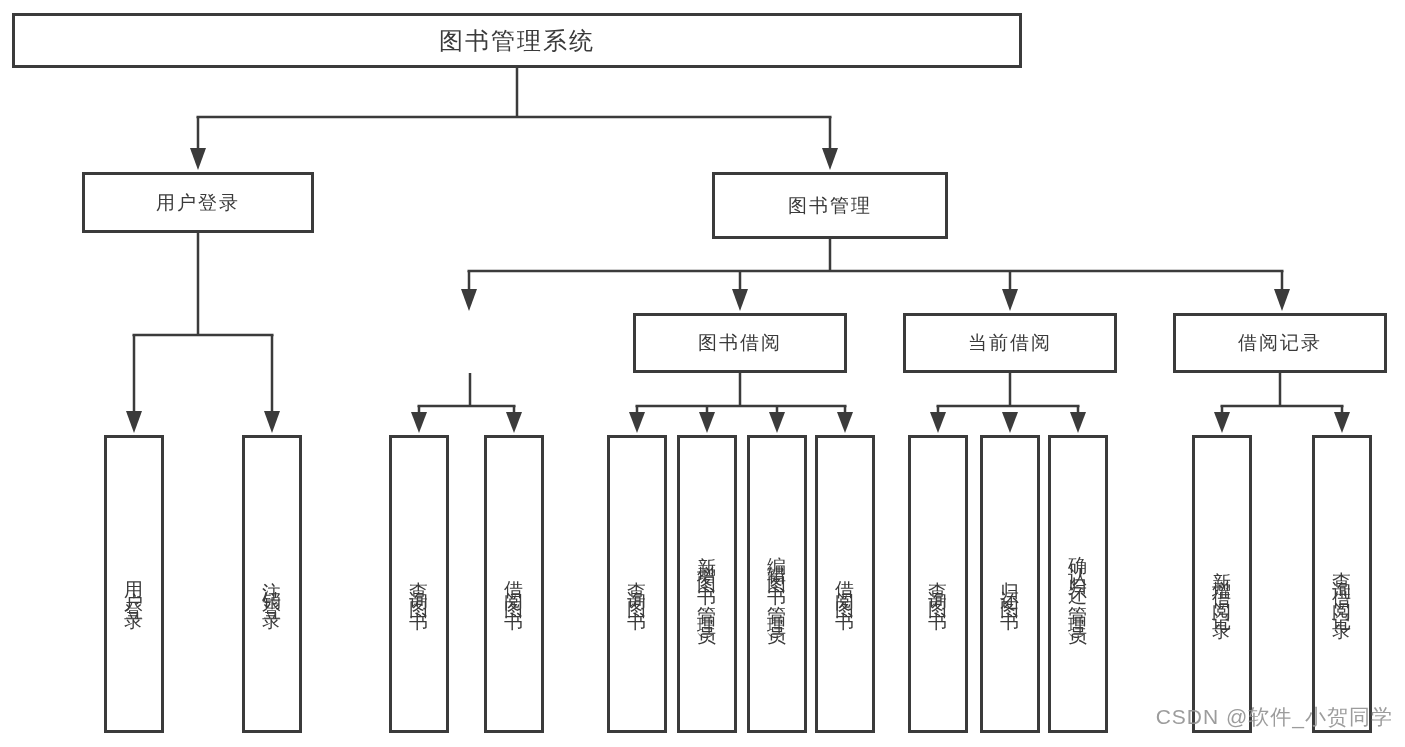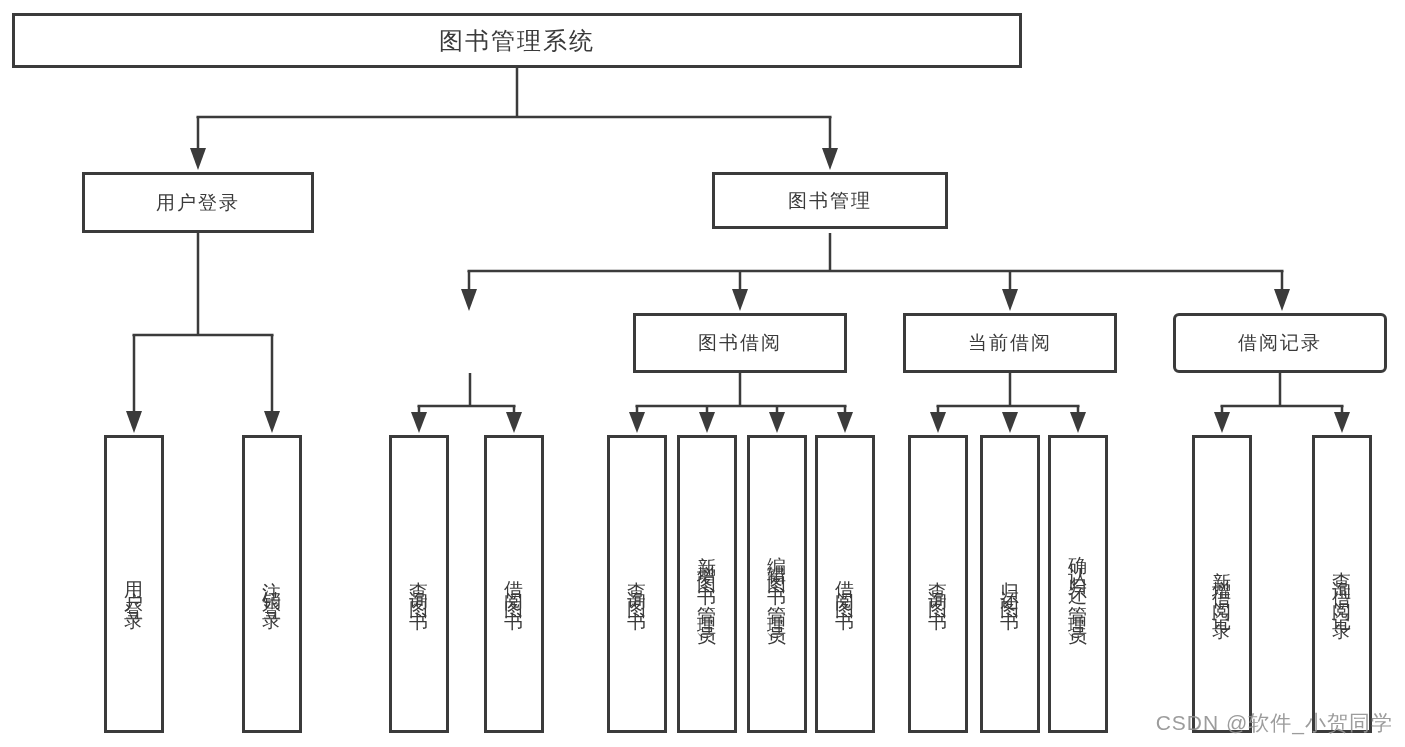--- a/index.html
+++ b/index.html
@@ -40,21 +40,21 @@
     writing-mode: vertical-rl;
     text-orientation: mixed;
     letter-spacing: 10px;
     font-size: 19px;
     line-height: 1;
     padding-top: 4px;
   }
   .watermark {
     position: absolute;
     right: 12px;
-    bottom: 10px;
+    bottom: 16px;
     font-size: 21px;
     color: rgba(148, 148, 148, 0.92);
     letter-spacing: 1px;
     z-index: 5;
   }
 </style>
 </head>
 <body>
 
 <div id="canvas">
@@ -120,25 +120,25 @@
       <polygon points="1002,412 1018,412 1010,433"></polygon>
       <polygon points="1070,412 1086,412 1078,433"></polygon>
       <polygon points="1214,412 1230,412 1222,433"></polygon>
       <polygon points="1334,412 1350,412 1342,433"></polygon>
     </g>
   </svg>
 
   <div class="node root" style="left:12px; top:13px; width:1010px; height:55px;">图书管理系统</div>
 
   <div class="node" style="left:82px; top:172px; width:232px; height:61px;">用户登录</div>
-  <div class="node" style="left:712px; top:172px; width:236px; height:57px;">图书管理</div>
+  <div class="node" style="left:712px; top:172px; width:236px; height:67px;">图书管理</div>
 
   <div class="node" style="left:903px; top:313px; width:214px; height:60px;">当前借阅</div>
   <div class="node" style="left:633px; top:313px; width:214px; height:60px;">图书借阅</div>
-  <div class="node" style="left:1173px; top:313px; width:214px; height:60px;border-radius:6px;">借阅记录</div>
+  <div class="node" style="left:1173px; top:313px; width:214px; height:60px;">借阅记录</div>
 
   <div class="node vert" style="left:104px; top:435px; width:60px; height:298px;">用户登录</div>
   <div class="node vert" style="left:242px; top:435px; width:60px; height:298px;">注销登录</div>
 
   <div class="node vert" style="left:389px; top:435px; width:60px; height:298px;">查询图书</div>
   <div class="node vert" style="left:484px; top:435px; width:60px; height:298px;">借阅图书</div>
 
   <div class="node vert" style="left:607px; top:435px; width:60px; height:298px;">查询图书</div>
   <div class="node vert" style="left:677px; top:435px; width:60px; height:298px;">新增图书（管理员）</div>
   <div class="node vert" style="left:747px; top:435px; width:60px; height:298px;">编辑图书（管理员）</div>

